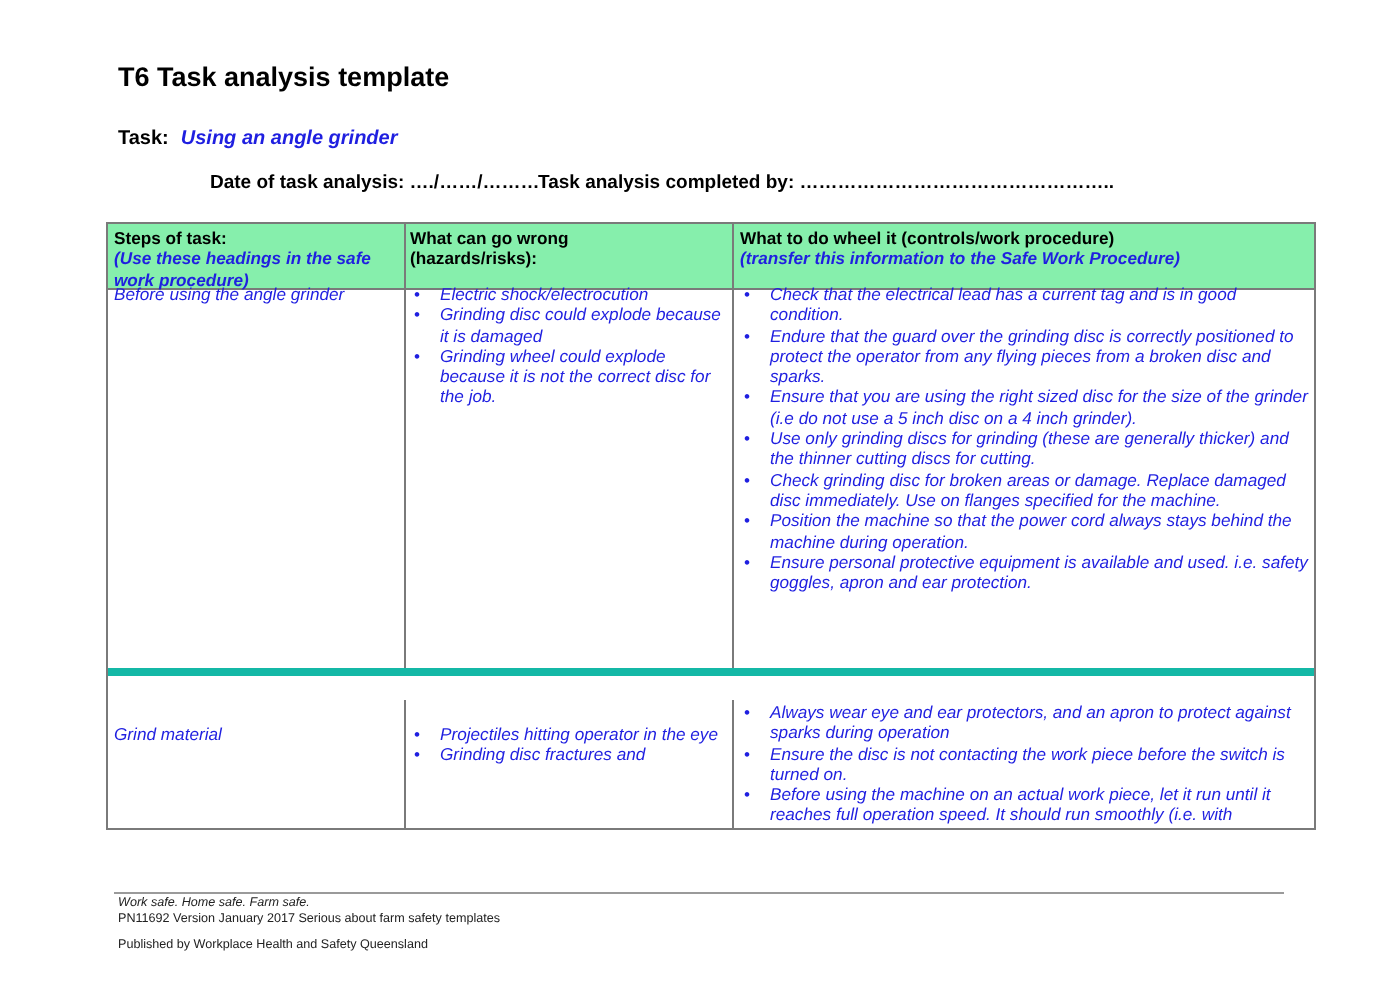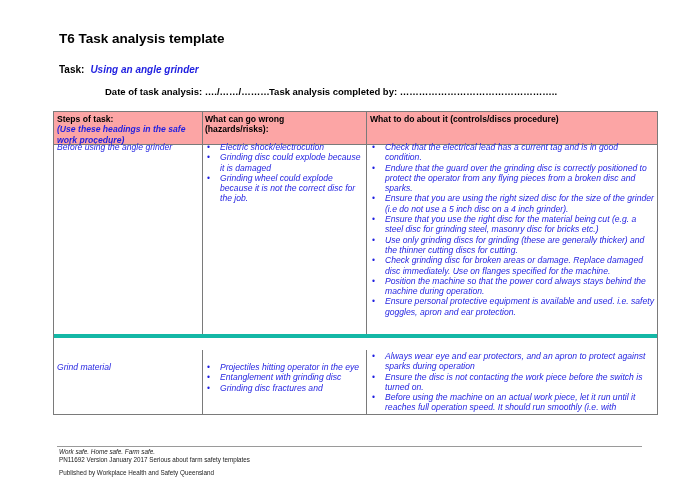--- a/index.html
+++ b/index.html
@@ -5,21 +5,21 @@
   html, body { margin: 0; padding: 0; background: #ffffff; }
   body { width: 700px; height: 495px; position: relative; overflow: hidden; font-family: "Liberation Sans", sans-serif; color: #000; }
   .title { position: absolute; left: 59px; top: 31px; font-size: 13.5px; font-weight: bold; }
   .task-line { position: absolute; left: 59px; top: 64px; font-size: 10px; font-weight: bold; }
   .task-line .task-value { color: #1f1fe0; font-style: italic; margin-left: 6px; }
   .date-line { position: absolute; left: 59px; top: 86px; font-size: 9.5px; font-weight: bold; padding-left: 46px; }
   .completed-line { position: absolute; left: 269px; top: 86px; font-size: 9.5px; font-weight: bold; }
 
   .table { position: absolute; left: 53px; top: 111px; width: 605px; height: 304px; border: 1px solid #7a7a7a; box-sizing: border-box; overflow: hidden; }
   .row { position: absolute; left: 0; width: 603px; }
-  .header-row { top: 0; height: 32px; background: #fca5a5; border-bottom: 1px solid #7a7a7a; }
+  .header-row { top: 0; height: 32px; background: #86efac; border-bottom: 1px solid #7a7a7a; }
   .row1 { top: 18px; height: 204px; border-bottom: 4px solid #14b8a6; }
   .row2 { top: 238px; height: 66px; }
   .col-div { position: absolute; top: 0; bottom: 0; width: 1px; background: #7a7a7a; }
   .cell { position: absolute; top: 0; font-size: 8.6px; line-height: 10.3px; }
   .c1 { left: 3px; width: 140px; }
   .c2 { left: 151px; width: 160px; }
   .c3 { left: 316px; width: 285px; }
   .hdr { font-weight: bold; padding-top: 2px; }
   .hdr .sub { color: #1f1fe0; font-style: italic; display: block; }
   .blue { color: #1f1fe0; font-style: italic; }
@@ -49,57 +49,56 @@
     <div class="col-div" style="left:148px"></div>
     <div class="col-div" style="left:312px"></div>
     <div class="cell c1 hdr">
       <span>Steps of task:</span>
       <span class="sub">(Use these headings in the safe work procedure)</span>
     </div>
     <div class="cell c2 hdr" style="padding-right:40px; width:120px">
       <span>What can go wrong (hazards/risks):</span>
     </div>
     <div class="cell c3 hdr">
-      <span>What to do about it (controls/discs procedure)</span>
+      <span>What to do wheel it (controls/work procedure)</span>
+      <span class="sub">(transfer this information to the Safe Work Procedure)</span>
     </div>
   </div>
 
   <div class="row row1">
     <div class="col-div" style="left:148px"></div>
     <div class="col-div" style="left:312px"></div>
     <div class="cell c1 blue" style="top:12px">Before using  the  angle grinder</div>
     <div class="cell c2 blue" style="top:12px">
       <ul>
         <li>Electric shock/electrocution</li>
         <li>Grinding disc could explode because it is damaged</li>
         <li>Grinding wheel could explode because it is not the correct disc for the job.</li>
       </ul>
     </div>
     <div class="cell c3 blue" style="top:12px">
       <ul>
         <li>Check that the electrical lead has a current tag and is in good condition.</li>
         <li>Endure that the guard over the grinding disc is correctly positioned to protect the operator from any flying pieces from a broken disc and sparks.</li>
         <li>Ensure that you are using the right sized disc for the size of the grinder (i.e do not use a 5 inch disc on a 4 inch grinder).</li>
-        <li>Ensure that you use the right disc for the material being cut (e.g. a steel disc for grinding steel, masonry disc for bricks etc.)</li>
         <li>Use only grinding discs for grinding (these are generally thicker) and the thinner cutting discs for cutting.</li>
         <li>Check grinding disc for broken areas or damage.  Replace damaged disc immediately.  Use on flanges specified for the machine.</li>
         <li>Position the machine so that the power cord always stays behind the machine during operation.</li>
         <li>Ensure personal protective equipment is available and used. i.e. safety goggles, apron and ear protection.</li>
       </ul>
     </div>
   </div>
 
   <div class="row row2">
     <div class="col-div" style="left:148px"></div>
     <div class="col-div" style="left:312px"></div>
     <div class="cell c1 blue" style="top:12px">Grind material</div>
     <div class="cell c2 blue" style="top:12px">
       <ul>
         <li>Projectiles hitting operator in the eye</li>
-        <li>Entanglement with grinding disc</li>
         <li>Grinding disc fractures and</li>
       </ul>
     </div>
     <div class="cell c3 blue" style="top:1px">
       <ul>
         <li>Always wear eye and ear protectors, and an apron to protect against sparks during operation</li>
         <li>Ensure the disc is not contacting the work piece before the switch is turned on.</li>
         <li>Before using the machine on an actual work piece, let it run until it reaches full operation speed. It should run smoothly (i.e. with</li>
       </ul>
     </div>

